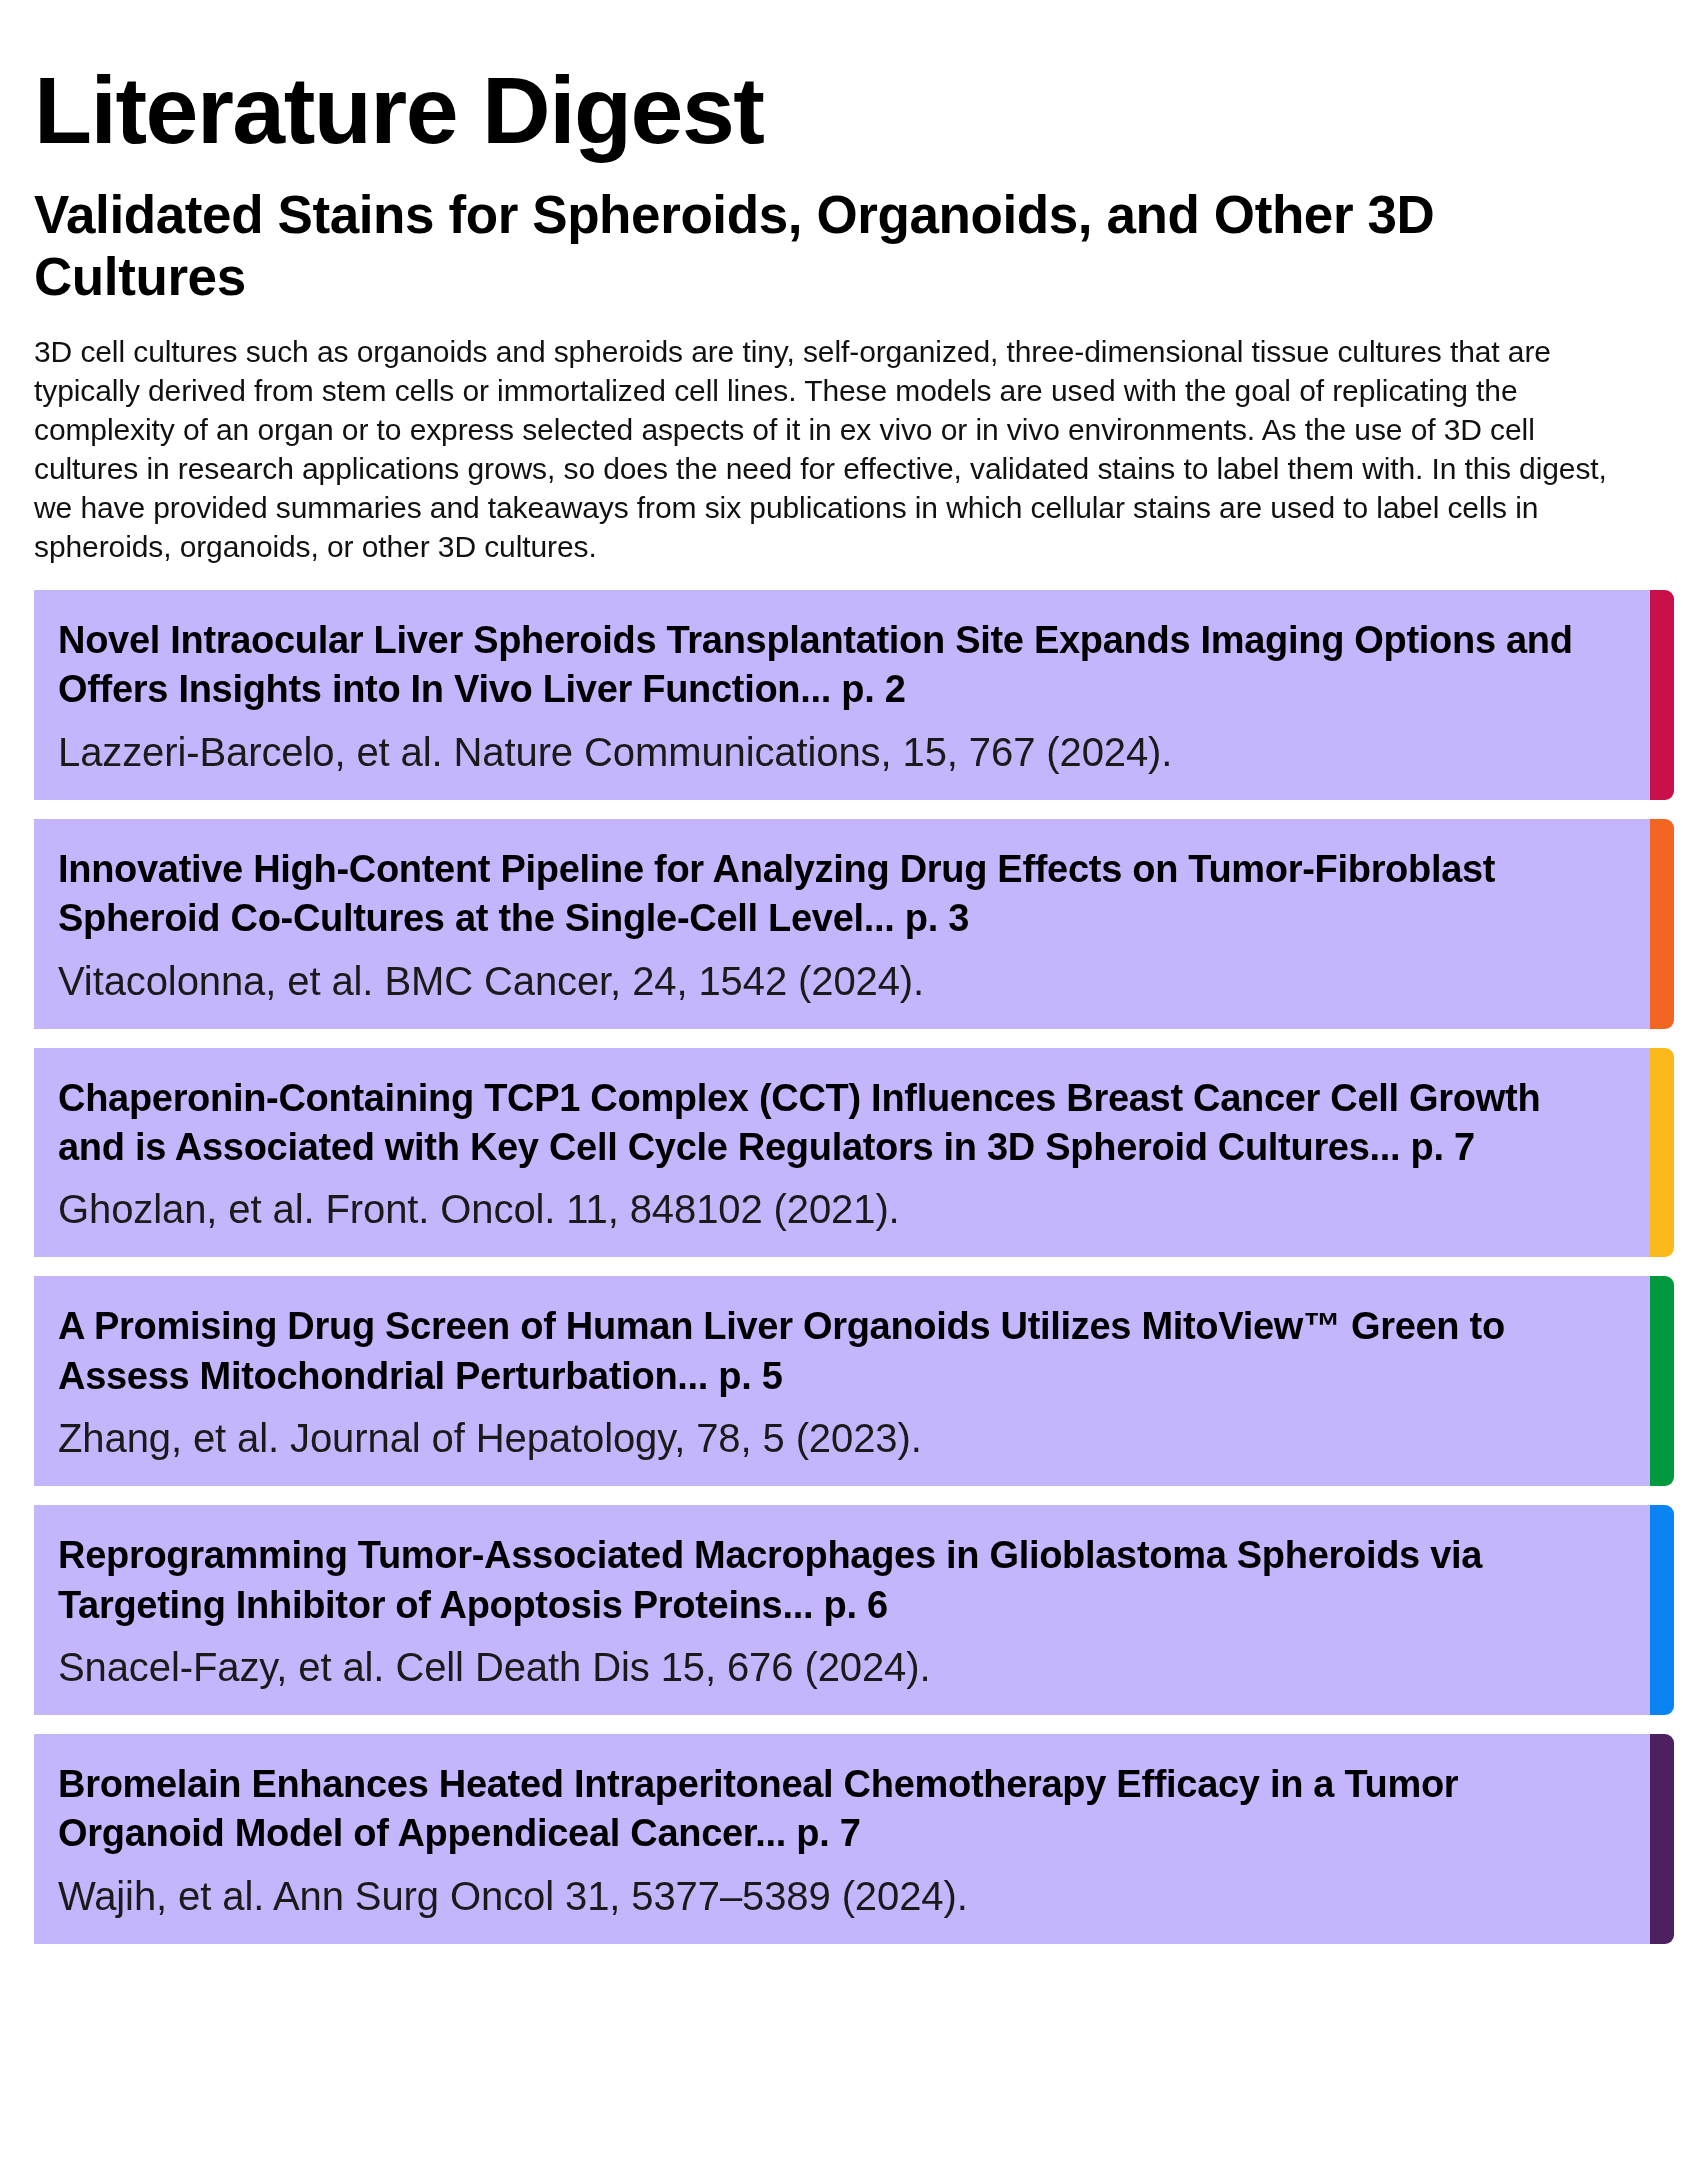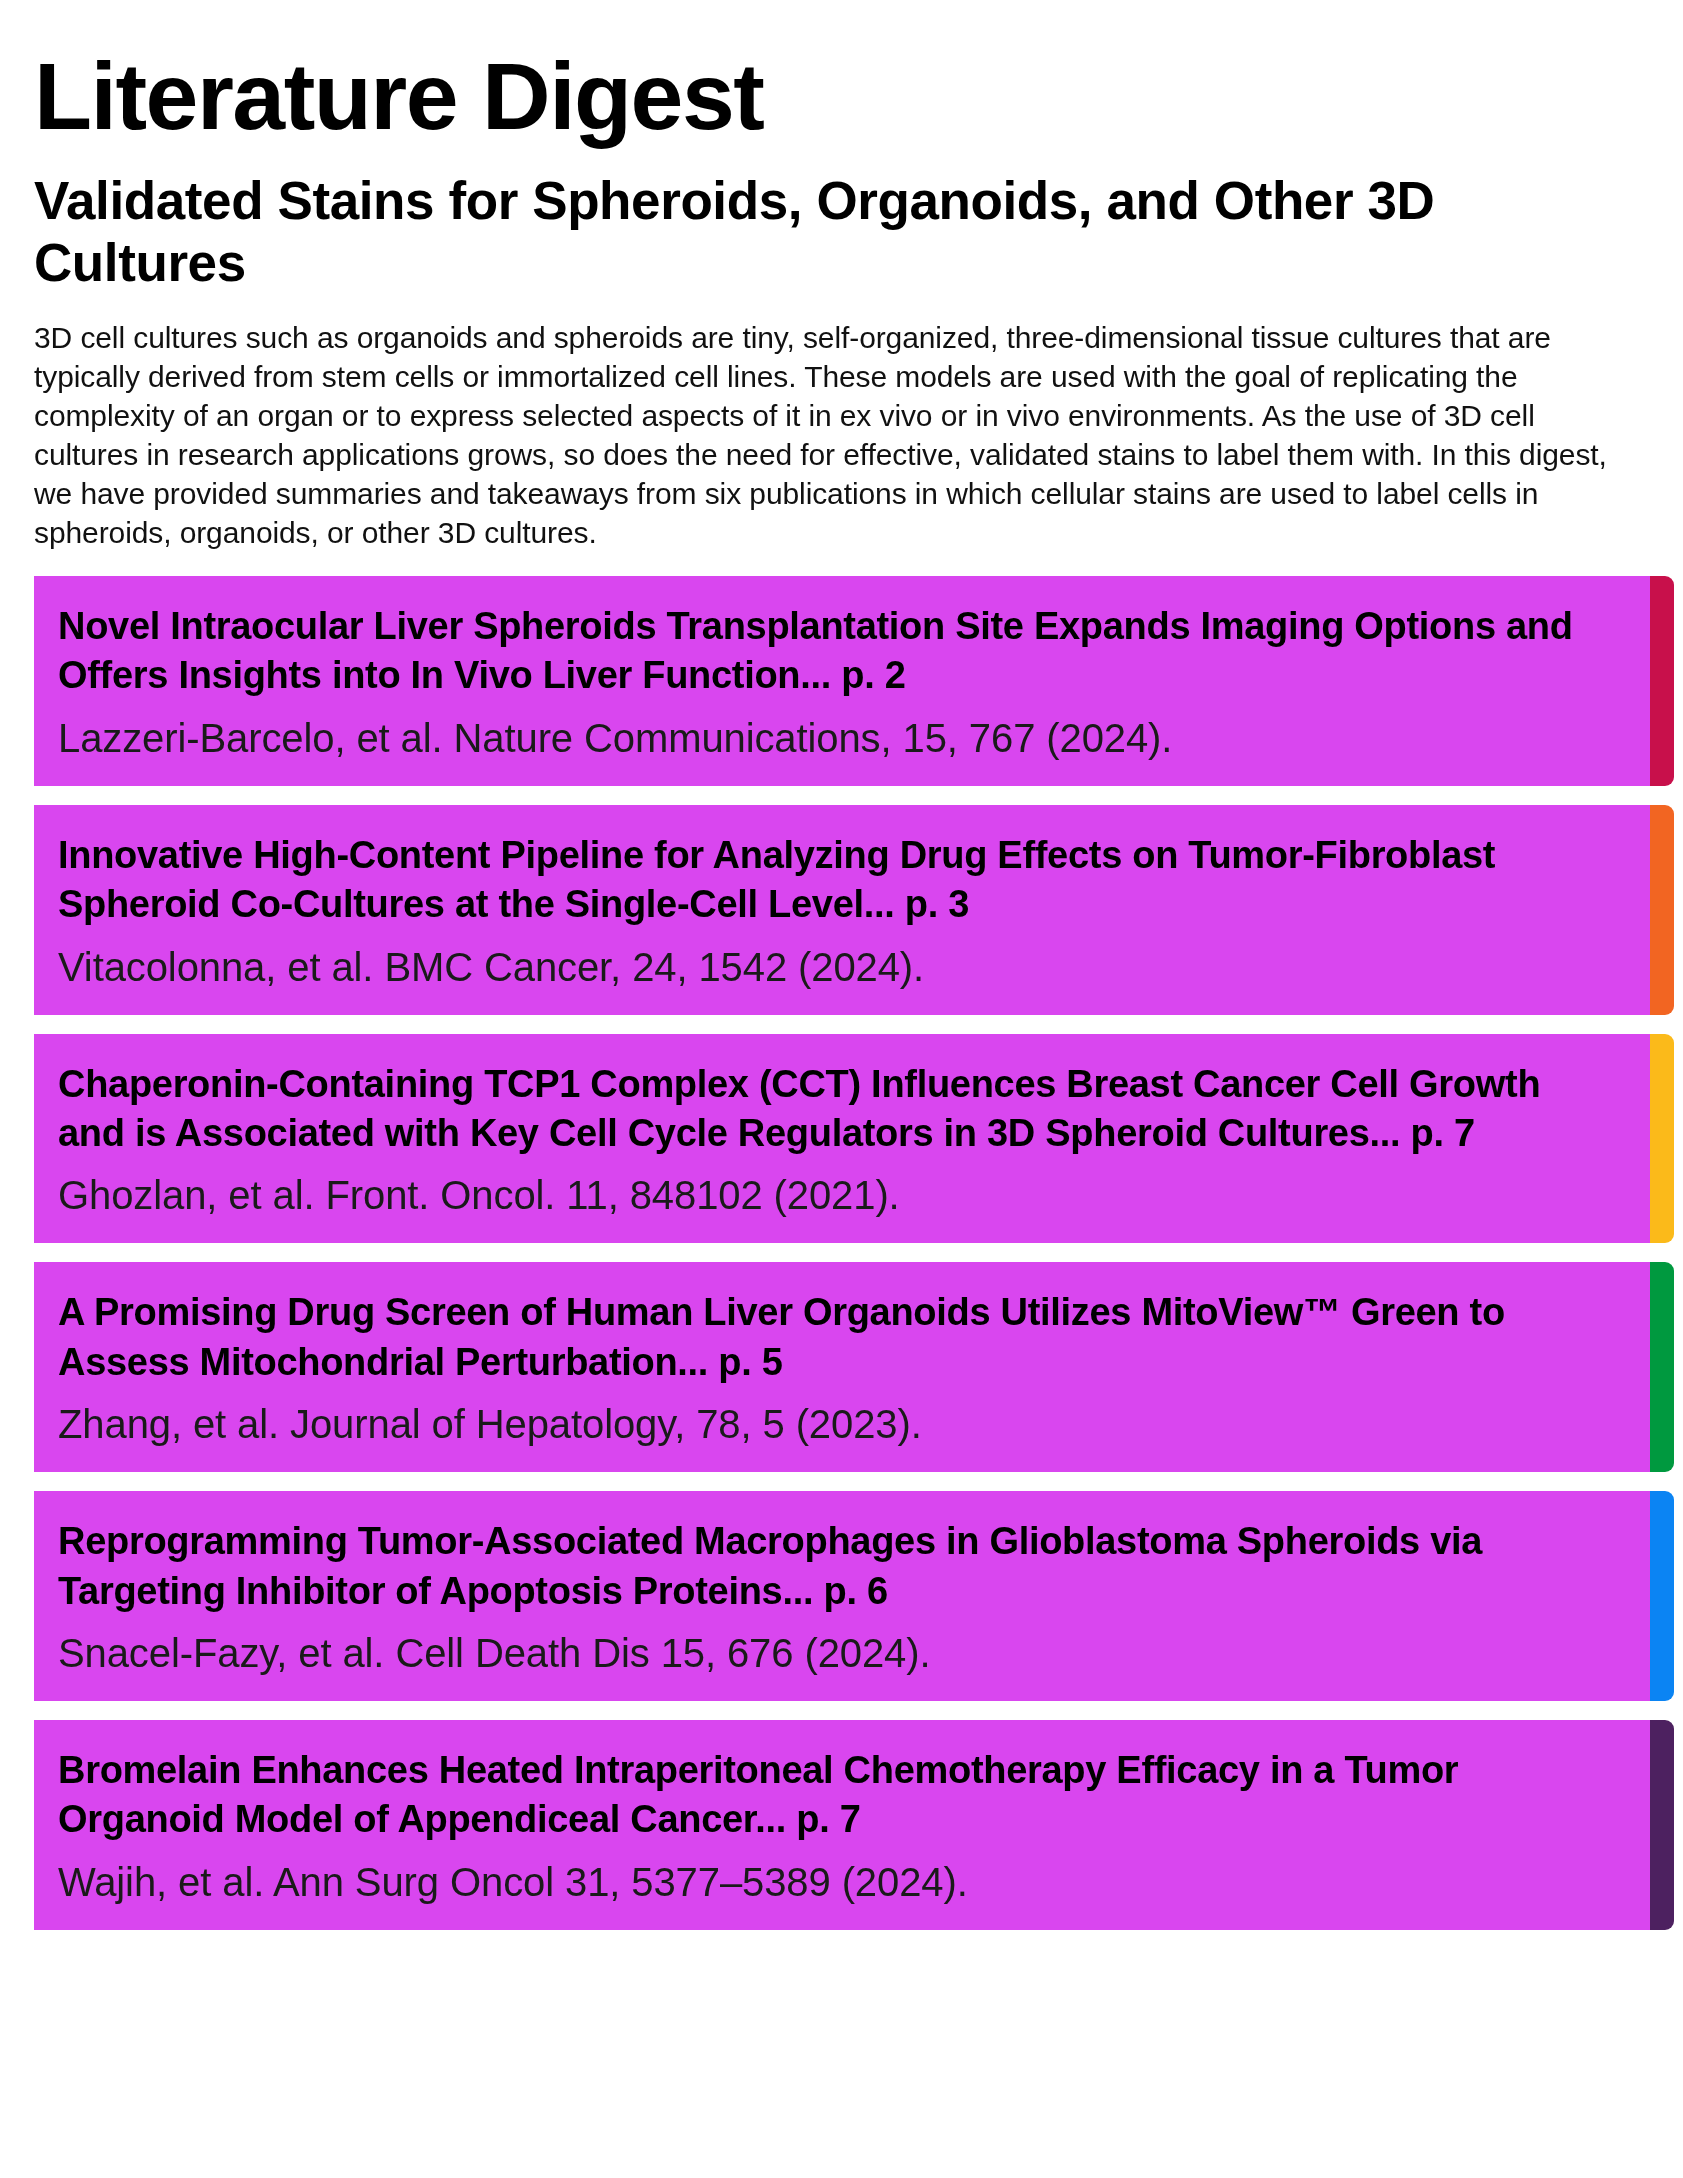--- a/index.html
+++ b/index.html
@@ -18,21 +18,21 @@
     position: relative;
     width: 1683px;
     height: 2178px;
     box-sizing: border-box;
     padding: 0 34px;
     overflow: hidden;
   }
 
   
   .masthead {
-    padding-top: 49px;
+    padding-top: 63px;
   }
   .main-title {
     font-size: 95px;
     font-weight: 700;
     letter-spacing: -1.5px;
     line-height: 1.0;
     margin: 0 0 26px 0;
     font-stretch: condensed;
   }
   .subtitle {
@@ -52,21 +52,21 @@
     color: #111;
   }
 
   
   .article-list {
     margin-top: 24px;
   }
   .article-card {
     position: relative;
     display: block;
-    background: #d946ef;
+    background: #c4b5fd;
     margin-bottom: 19px;
     padding: 26px 40px 24px 24px;
     box-sizing: border-box;
     width: 1616px;
   }
   .article-card .accent-bar {
     position: absolute;
     top: 0;
     right: -24px;
     width: 24px;

